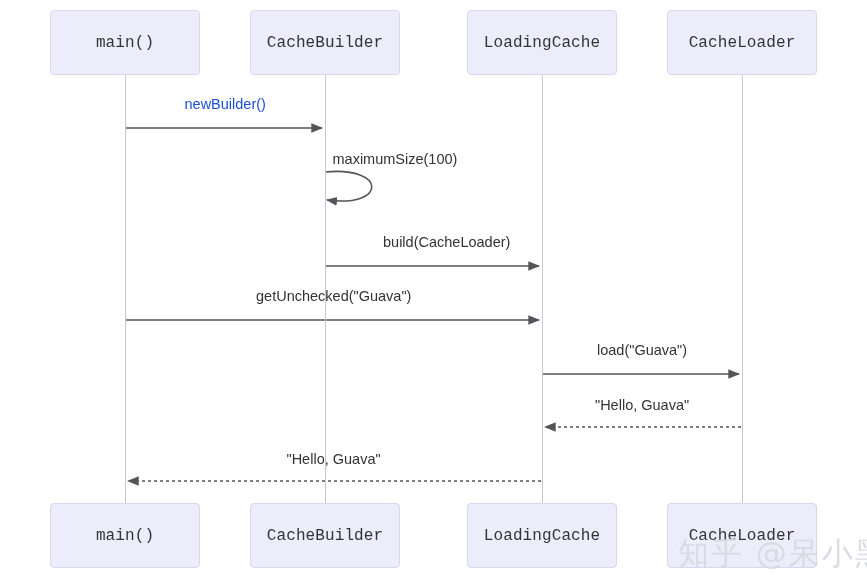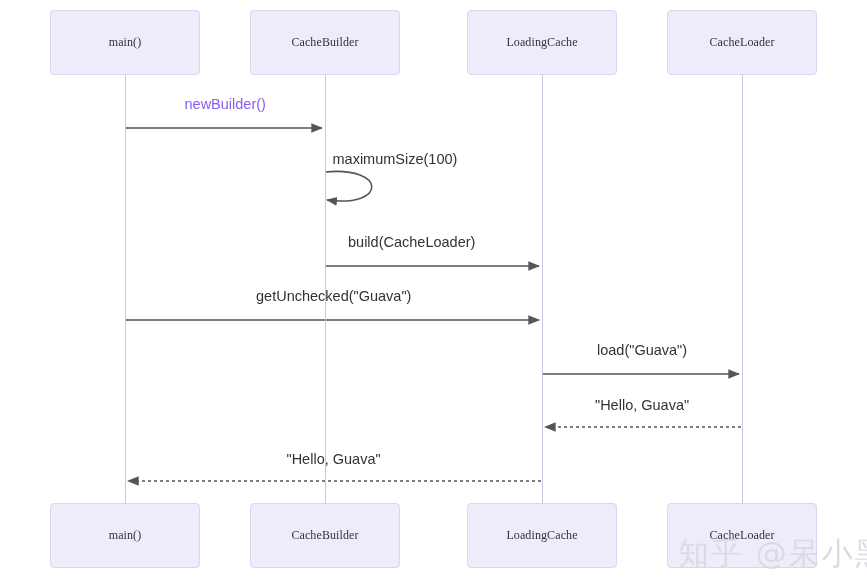--- a/index.html
+++ b/index.html
@@ -15,25 +15,25 @@
   }
   .participant-box{
     position:absolute;
     background:#ECECFB;
     border:1px solid #D7D7F0;
     border-radius:4px;
     box-sizing:border-box;
     display:flex;align-items:center;justify-content:center;
   }
   .participant-label{
-    font-size:12px;
+    font-size:16px;
     color:#1f2020;
     letter-spacing:.1px;
     white-space:nowrap;
-    font-family:Liberation Serif, serif;
+    font-family:Liberation Mono, monospace;
   }
   .lifeline{
     position:absolute;
     width:1px;
     background:#C8C8DC;
   }
   .msg-label{
     position:absolute;
     font-size:14.5px;
     color:#333336;
@@ -98,21 +98,21 @@
     </div>
     <div class="participant-box" style="left: 250px; top: 503px; width: 150px; height: 65px; background: rgb(236, 236, 251); border-color: rgb(215, 215, 240);">
       <span class="participant-label" style="color: rgb(51, 51, 54);">CacheBuilder</span>
     </div>
     <div class="participant-box" style="left: 467px; top: 503px; width: 150px; height: 65px; background: rgb(236, 236, 251); border-color: rgb(215, 215, 240);">
       <span class="participant-label" style="color: rgb(51, 51, 54);">LoadingCache</span>
     </div>
     <div class="participant-box" style="left: 667px; top: 503px; width: 150px; height: 65px; background: rgb(236, 236, 251); border-color: rgb(215, 215, 240);">
       <span class="participant-label" style="color: rgb(51, 51, 54);">CacheLoader</span>
     </div>
-    <div class="msg-label" style="color: #8b5cf6; left: 184.5px; top: 96px; width: auto; text-align: left;">newBuilder()</div>
+    <div class="msg-label" style="color: #1d4ed8; left: 184.5px; top: 96px; width: auto; text-align: left;">newBuilder()</div>
     <div class="msg-label" style="color: rgb(51, 51, 54); left: 332.5px; top: 151px; width: auto; text-align: right;">maximumSize(100)</div>
-    <div class="msg-label" style="color: rgb(51, 51, 54); left: 348px; top: 234px; width: auto; text-align: left;">build(CacheLoader)</div>
+    <div class="msg-label" style="color: rgb(51, 51, 54); left: 383px; top: 234px; width: auto; text-align: left;">build(CacheLoader)</div>
     <div class="msg-label" style="color: rgb(51, 51, 54); left: 256px; top: 288px; width: auto; text-align: left;">getUnchecked("Guava")</div>
     <div class="msg-label" style="color: rgb(51, 51, 54); left: 597px; top: 342px; width: auto; text-align: left;">load("Guava")</div>
     <div class="msg-label" style="color: rgb(51, 51, 54); left: 595px; top: 397px; width: auto; text-align: left;">"Hello, Guava"</div>
     <div class="msg-label" style="color: rgb(51, 51, 54); left: 286.5px; top: 451px; width: auto; text-align: left;">"Hello, Guava"</div>
     <div class="watermark" style="left: 678px; top: 533px;">知乎 @呆小黑</div>
   </div>
 
 </body></html>

